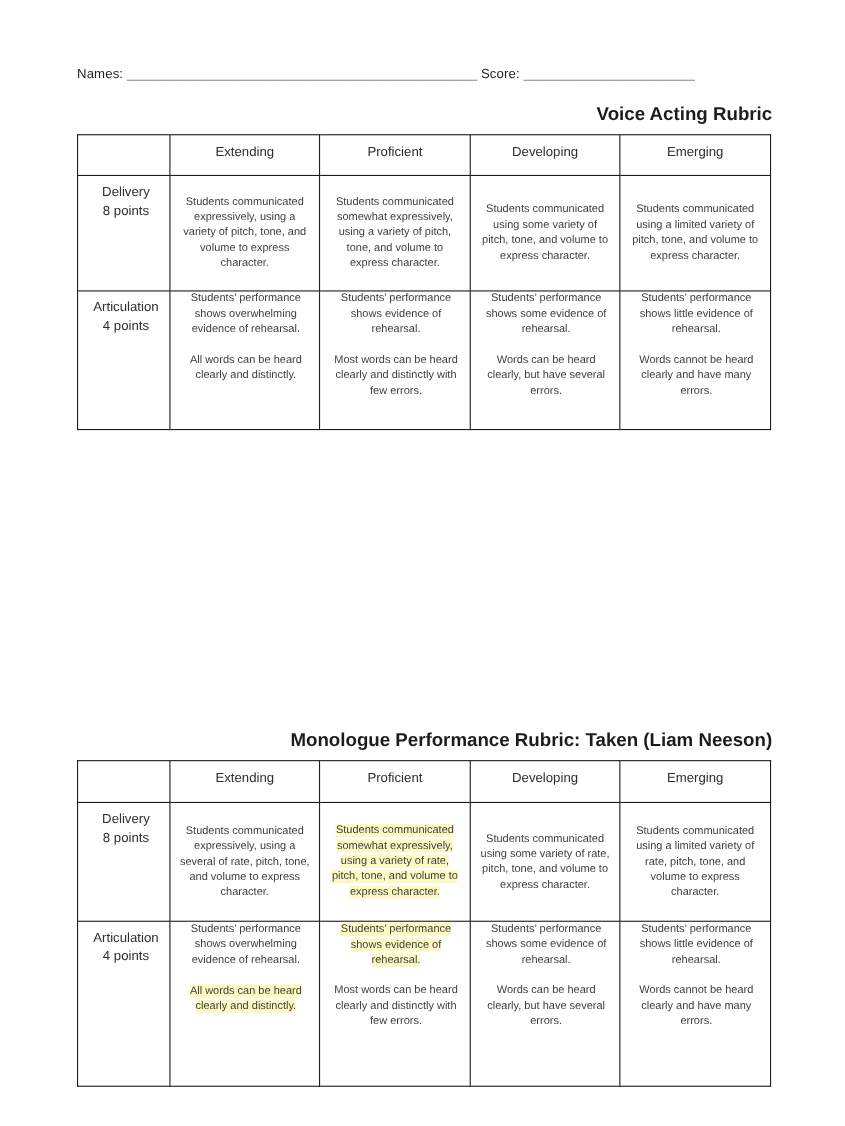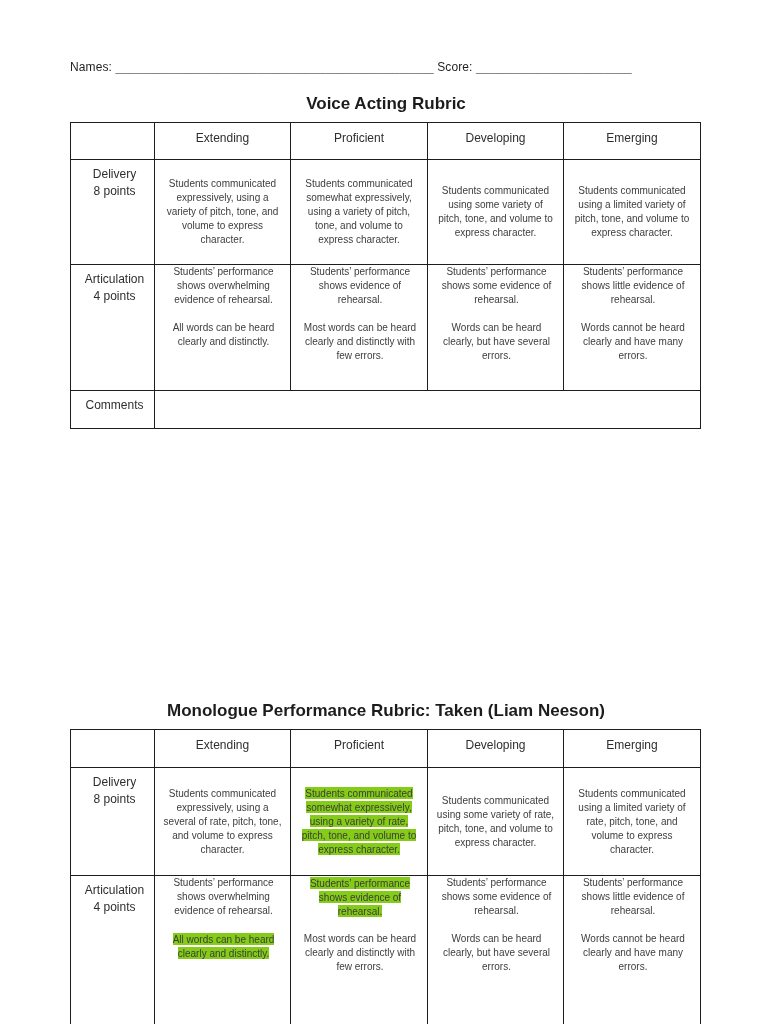--- a/index.html
+++ b/index.html
@@ -17,21 +17,21 @@
     margin-top: 60px;
     font-size: 12px;
     color: #1f1f1f;
     white-space: nowrap;
     letter-spacing: 0.1px;
   }
   .names-row .underline { color: #737373; }
 
   .doc-title {
     width: 632px;
-    text-align: center;
+    text-align: right;
     font-size: 17px;
     font-weight: bold;
     color: #1c1c1c;
     margin: 20px 0 0 0;
     line-height: 20px;
   }
   .doc-subtitle {
     width: 632px;
     text-align: center;
     font-size: 16px;
@@ -73,21 +73,21 @@
   td.cell {
     font-size: 10px;
     line-height: 14px;
     color: #3d3d3d;
     padding: 4px 8px;
   }
   td.cell.center { text-align: center; vertical-align: middle; }
   td.cell.left   { text-align: center;   vertical-align: top; padding-top: 0; padding-left: 10px; margin-left: 38px; }
   td.cell p { margin: 0 0 14px 0; }
   td.cell p:last-child { margin-bottom: 0; }
-  .hl { background: #84cc16; padding: 0.5px 0; }
+  .hl { background: #fef9c3; padding: 0.5px 0; }
 
   tr.r-head     { height: 37px; }
   tr.r-delivery { height: 105px; }
   tr.r-artic    { height: 126px; }
   tr.r-comments { height: 38px; }
   .s1 tr.r-head     { height: 38px; }
   .s1 tr.r-delivery { height: 108px; }
   .s1 tr.r-artic    { height: 150px; }
   .section.s1 { margin-top: 272px; }
 </style>
@@ -151,24 +151,20 @@
               </td>
               <td class="cell left">
                 <p><span>Students’ performance shows some evidence of rehearsal.</span></p>
                 <p><span>Words can be heard clearly, but have several errors.</span></p>
               </td>
               <td class="cell left">
                 <p><span>Students’ performance shows little evidence of rehearsal.</span></p>
                 <p><span>Words cannot be heard clearly and have many errors.</span></p>
               </td>
             </tr>
-            <tr class="r-comments">
-              <th class="row-label">Comments</th>
-              <td class="cell left" colspan="4"></td>
-            </tr>
           </tbody>
         </table>
       </div>
       <div class="section s1">
         <div class="doc-title">Monologue Performance Rubric: Taken (Liam Neeson)</div>
         <table class="rubric">
           <colgroup>
             <col style="width: 84px;">
             <col style="width: 136px;">
             <col style="width: 137px;">

